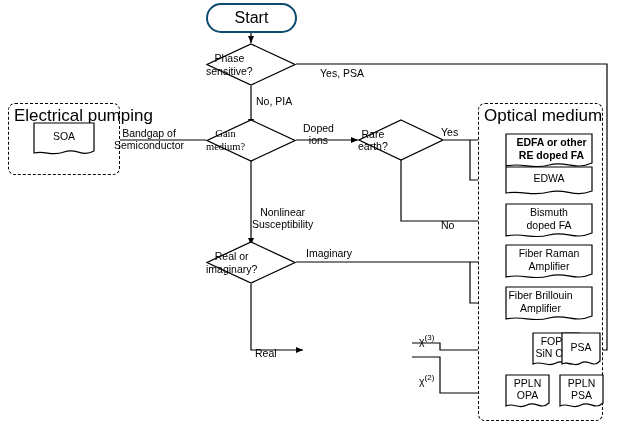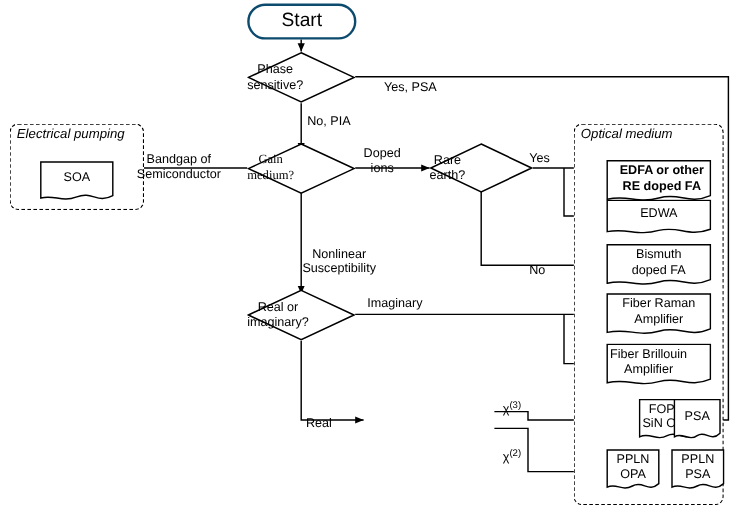--- a/index.html
+++ b/index.html
@@ -15,21 +15,21 @@
                  display:flex;align-items:center;justify-content:flex-start;
                  text-align:center;font-size:10.5px;line-height:1.15;}
   .doc{position:absolute;box-sizing:border-box;}
   .doc svg{position:absolute;left:0;top:0;}
   .doc .txt{position:absolute;left:0;top:0;width:100%;height:calc(100% - 7px);
             display:flex;align-items:center;justify-content:center;
             text-align:center;font-size:10.5px;line-height:1.18;padding:0 3px;
             box-sizing:border-box;}
   .dashbox{position:absolute;border:1.5px dashed #000;border-radius:7px;
            background:#fff;box-sizing:border-box;}
-  .dashtitle{position:absolute;font-style:italic;font-size:11px;}
+  .dashtitle{position:absolute;font-size:17px;}
   .edgelabel{position:absolute;font-size:10.5px;white-space:nowrap;}
   svg.wires{position:absolute;left:0;top:0;width:617px;height:430px;pointer-events:none;}
   .sup{font-size:8px;vertical-align:super;}
 </style>
 </head>
 <body>
 
 <div id="root">
 
   <svg class="wires" viewBox="0 0 617 430">
@@ -126,21 +126,21 @@
   <div class="edgelabel" style="left:114px;top:127px;text-align:center;">Bandgap of<br>Semiconductor</div>
   <div class="edgelabel" style="left:303px;top:122px;text-align:center;">Doped<br>ions</div>
   <div class="edgelabel" style="left:441px;top:126px;">Yes</div>
   <div class="edgelabel" style="left:441px;top:219px;">No</div>
   <div class="edgelabel" style="left:252px;top:189px;text-align:center;margin-top:17px;">Nonlinear<br>Susceptibility</div>
   <div class="edgelabel" style="left:306px;top:247px;">Imaginary</div>
   <div class="edgelabel" style="left:255px;top:299px;margin-top:48px;">Real</div>
   <div class="edgelabel" style="left:419px;top:333px;">χ<span class="sup">(3)</span></div>
   <div class="edgelabel" style="left:419px;top:373px;">χ<span class="sup">(2)</span></div>
 
-  <div class="doc" style="left:33px;top:122px;width:62px;height:36px;margin-top:12px;">
+  <div class="doc" style="left:33px;top:122px;width:62px;height:36px;">
     <svg width="62" height="36" viewBox="0 0 62 36" preserveAspectRatio="none">
       <path d="M1,1 L61,1 L61,29 C48,36 44,25 31,30 C18,35 13,28 1,31 Z" fill="#fff" stroke="#000" stroke-width="1.2"></path>
     </svg>
     <div class="txt">SOA</div>
   </div>
 
   <div class="doc" style="left:505px;top:133px;width:93px;height:38px;font-weight:bold;">
     <svg width="88" height="38" viewBox="0 0 88 38" preserveAspectRatio="none">
       <path d="M1,1 L87,1 L87,30 C68,38 62,27 44,32 C26,37 19,29 1,33 Z" fill="#fff" stroke="#000" stroke-width="1.2"></path>
     </svg>

